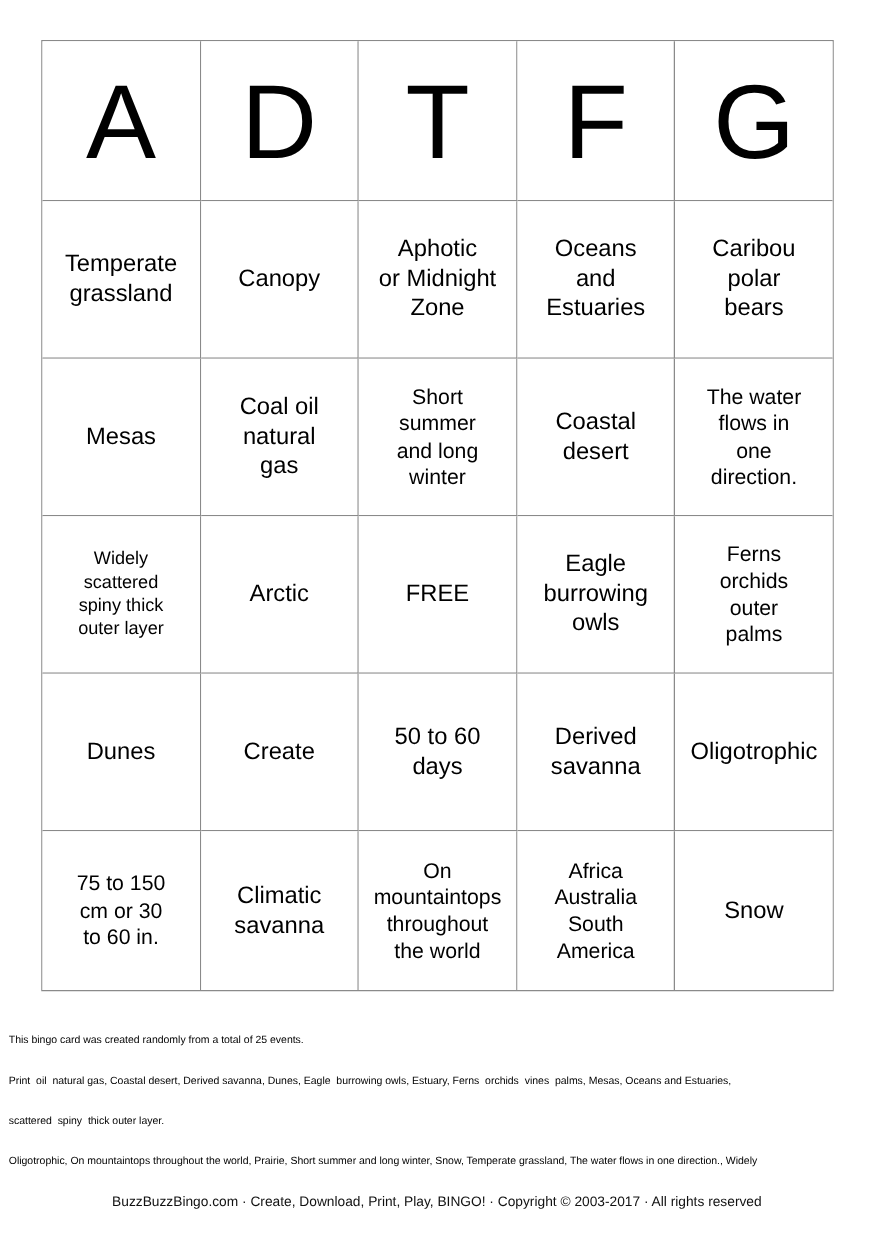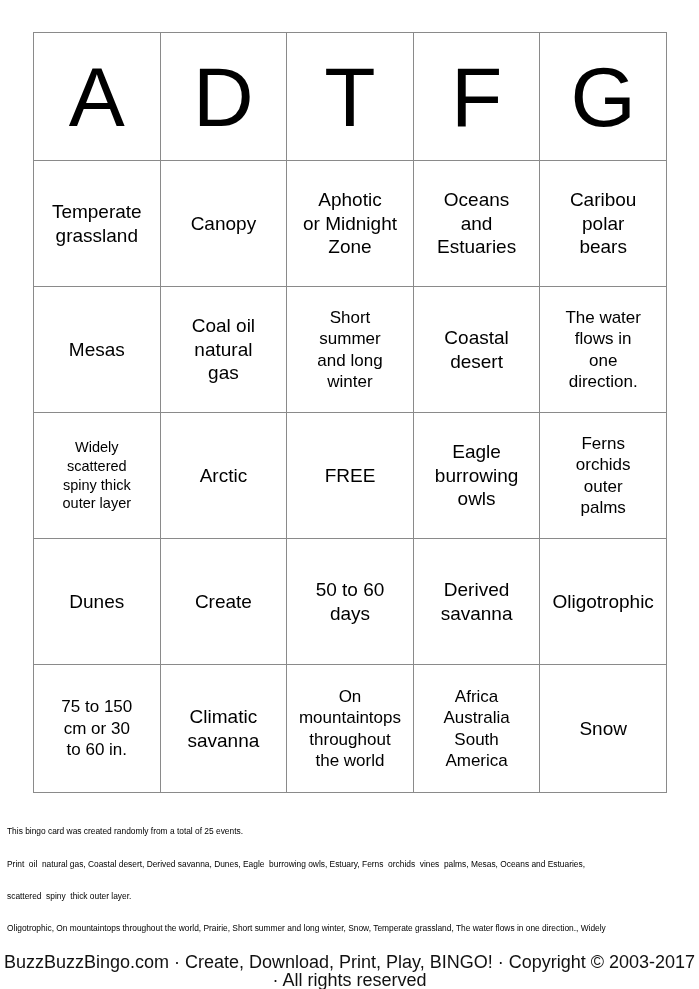--- a/index.html
+++ b/index.html
@@ -96,21 +96,21 @@
   }
   #footnote .fn-line { display: block; }
 
   
   #site-footer {
     position: absolute;
     left: 0;
     top: 953px;
     width: 699px;
     text-align: center;
-    font-size: 18px;
+    font-size: 11px;
     line-height: 18px;
     color: #111111;
   }
 </style>
 </head>
 <body>
 
 <div id="page">
 
   <div id="bingo-card">

